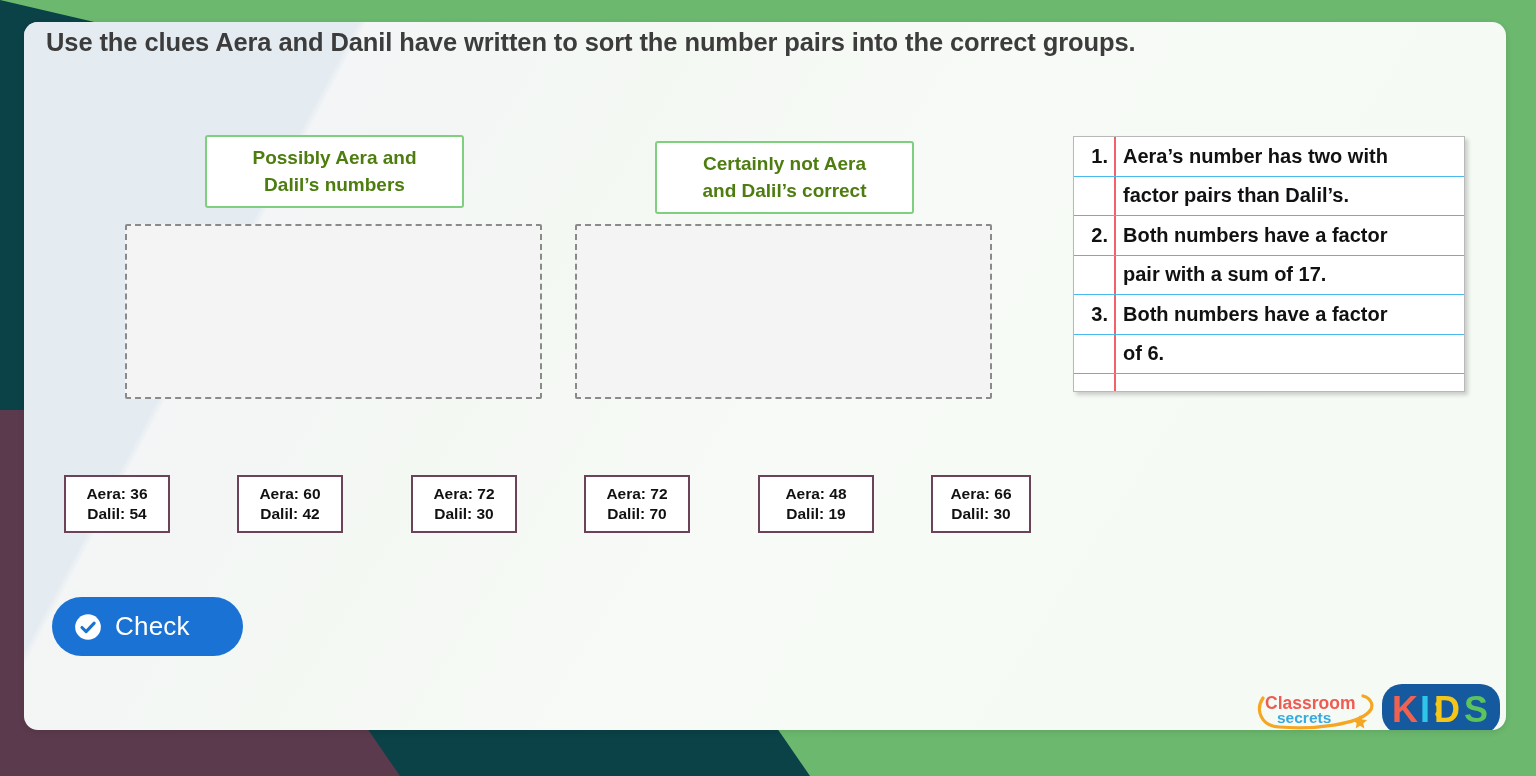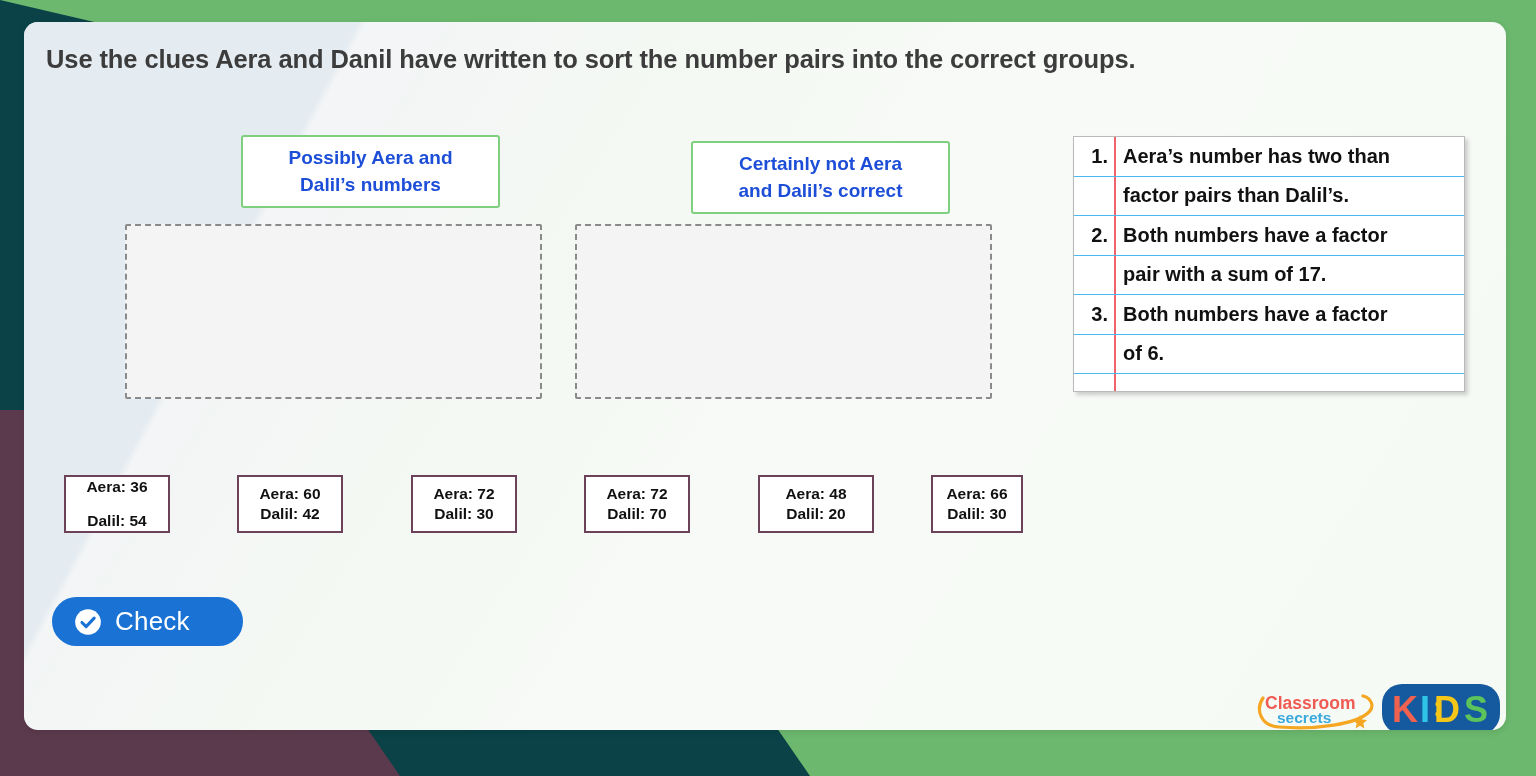--- a/index.html
+++ b/index.html
@@ -53,42 +53,41 @@
     box-shadow: 0 2px 6px rgba(0,0,0,0.10);
     overflow: hidden;
   }
   .card-sheen {
     position: absolute; left: 0; top: 0; width: 420px; height: 708px;
     background: linear-gradient(118deg, rgba(226,234,240,0.85) 0%, rgba(226,234,240,0.85) 42%, rgba(255,255,255,0) 43%);
     pointer-events: none;
   }
 
   .title {
-    position: absolute; left: 22px; top: 23px;
+    position: absolute; left: 22px; top: 6px;
     width: 1440px;
     font-size: 25.5px;
     font-weight: bold;
     color: #3c3c3c;
     letter-spacing: -0.1px;
   }
 
   
   .cat-label {
     position: absolute;
     border: 2.5px solid #7ed07f;
     background: #ffffff;
     border-radius: 3px;
     display: flex; align-items: center; justify-content: center;
     text-align: center;
     font-size: 19px;
     font-weight: bold;
-    color: #1d4ed8;
+    color: #4d7c0f;
     line-height: 1.42;
     padding: 6px 10px;
-    margin-left: 36px;
   }
   .cat-1 { left: 181px; top: 113px; width: 259px; height: 73px; }
   .cat-2 { left: 631px; top: 119px; width: 259px; height: 73px; }
 
   
   .dropzone {
     position: absolute;
     border: 2px dashed #8a8a8a;
     background: #f4f4f4;
     border-radius: 2px;
@@ -151,21 +150,21 @@
     color: #111;
     line-height: 1.32;
     padding: 0 10px;
     white-space: nowrap;
   }
 
   
   .check-btn {
     position: absolute;
     left: 28px; top: 575px;
-    width: 191px; height: 49px;
+    width: 191px; height: 59px;
     border-radius: 30px;
     background: #1a73d4;
     display: flex;
     align-items: center;
     gap: 13px;
     padding-left: 22px;
     cursor: pointer;
     border: none;
   }
   .check-icon {
@@ -217,21 +216,21 @@
     </div>
   </div>
 
   <div class="dropzone drop-1"></div>
   <div class="dropzone drop-2"></div>
 
   <div class="notepad">
     <div class="np-redline"></div>
     <div class="np-row">
       <span class="np-num">1.</span>
-      <span class="np-text">Aera’s number has two than</span>
+      <span class="np-text">Aera’s number has two with</span>
     </div>
     <div class="np-row">
       <span class="np-num"></span>
       <span class="np-text">factor pairs than Dalil’s.</span>
     </div>
     <div class="np-row">
       <span class="np-num">2.</span>
       <span class="np-text">Both numbers have a factor</span>
     </div>
     <div class="np-row">
@@ -241,41 +240,41 @@
     <div class="np-row">
       <span class="np-num">3.</span>
       <span class="np-text">Both numbers have a factor</span>
     </div>
     <div class="np-row">
       <span class="np-num"></span>
       <span class="np-text">of 6.</span>
     </div>
   </div>
 
-  <div class="pair-card" style="left:40px;  width:106px;justify-content:space-between;">
+  <div class="pair-card" style="left:40px;  width:106px;">
     <span>Aera: 36</span>
     <span>Dalil: 54</span>
   </div>
   <div class="pair-card" style="left:213px; width:106px;">
     <span>Aera: 60</span>
     <span>Dalil: 42</span>
   </div>
   <div class="pair-card" style="left:387px; width:106px;">
     <span>Aera: 72</span>
     <span>Dalil: 30</span>
   </div>
   <div class="pair-card" style="left:560px; width:106px;">
     <span>Aera: 72</span>
     <span>Dalil: 70</span>
   </div>
   <div class="pair-card" style="left:734px; width:116px;">
     <span>Aera: 48</span>
-    <span>Dalil: 20</span>
-  </div>
-  <div class="pair-card" style="left:907px; width:92px;">
+    <span>Dalil: 19</span>
+  </div>
+  <div class="pair-card" style="left:907px; width:100px;">
     <span>Aera: 66</span>
     <span>Dalil: 30</span>
   </div>
 
   <div class="check-btn">
     <svg class="check-icon" viewBox="0 0 24 24">
       <circle cx="12" cy="12" r="11" fill="#ffffff"></circle>
       <path d="M6.8 12.4 L10.4 16 L17.3 8.7" fill="none" stroke="#1a73d4" stroke-width="2.6" stroke-linecap="round" stroke-linejoin="round"></path>
     </svg>
     <span class="check-label">Check</span>

